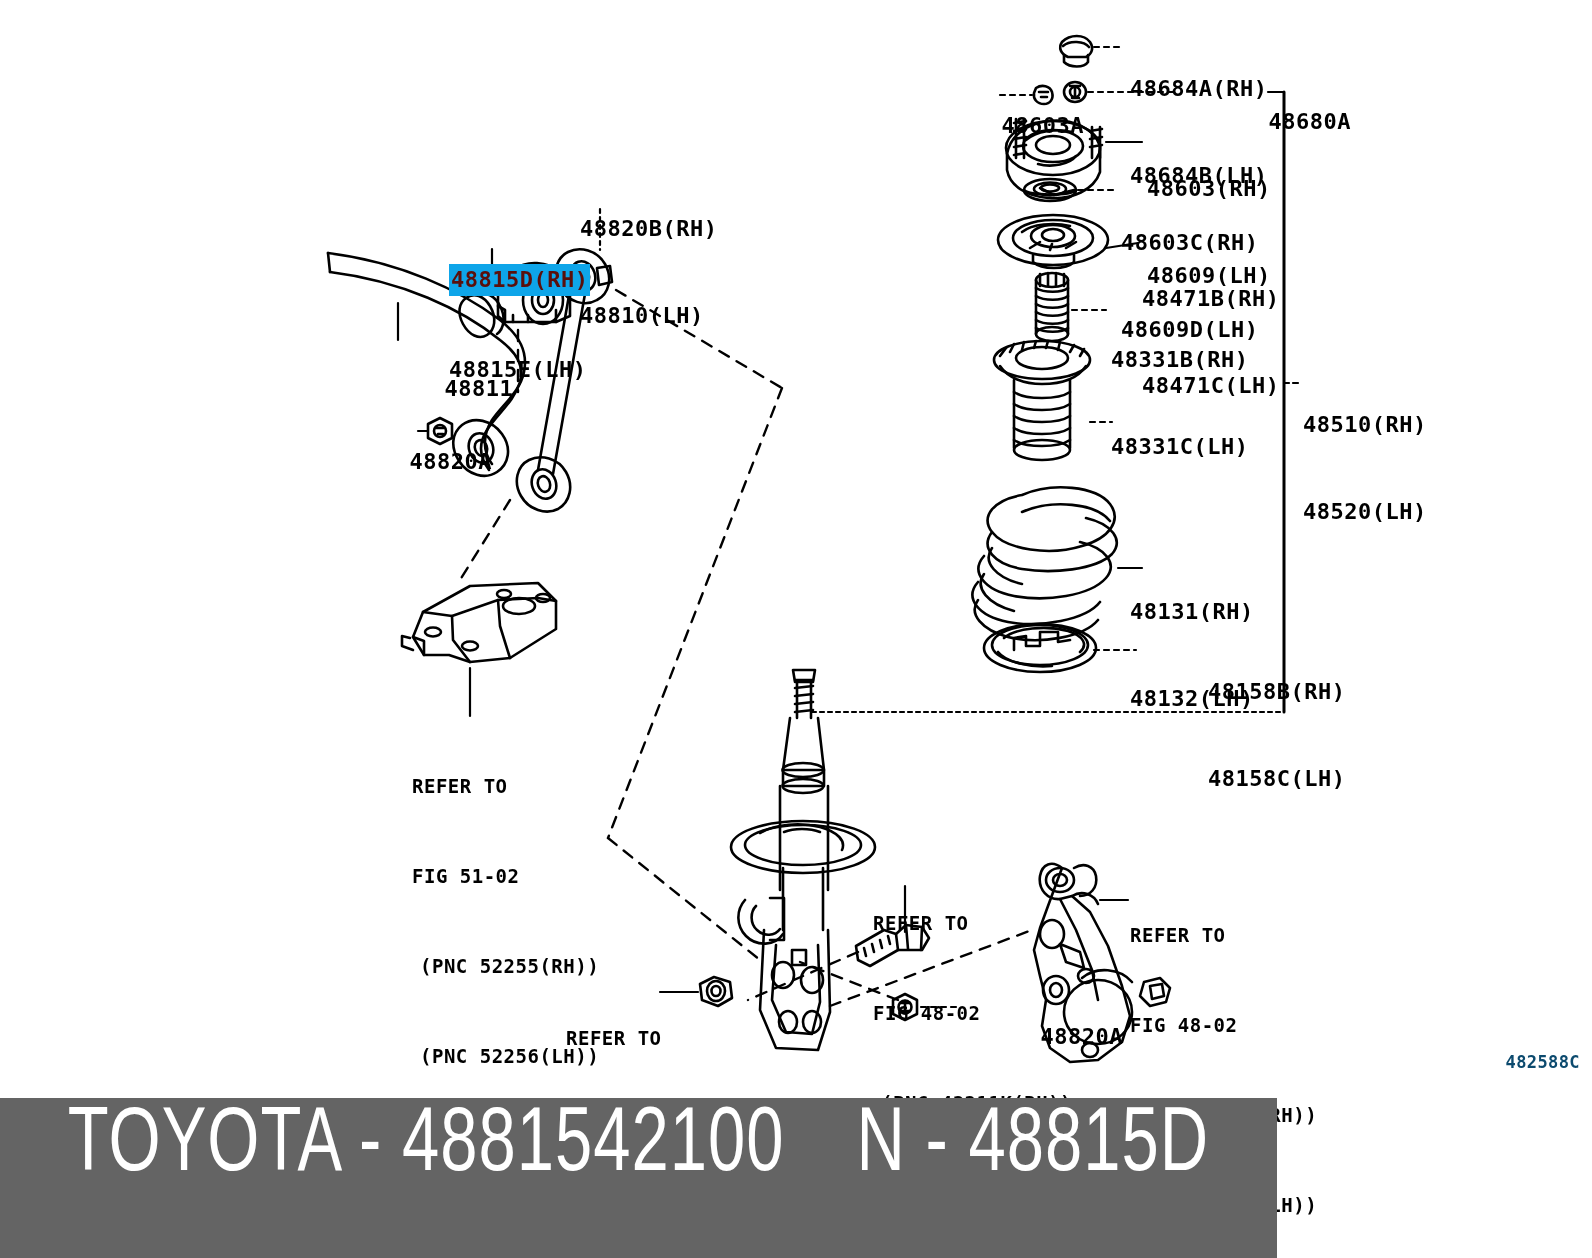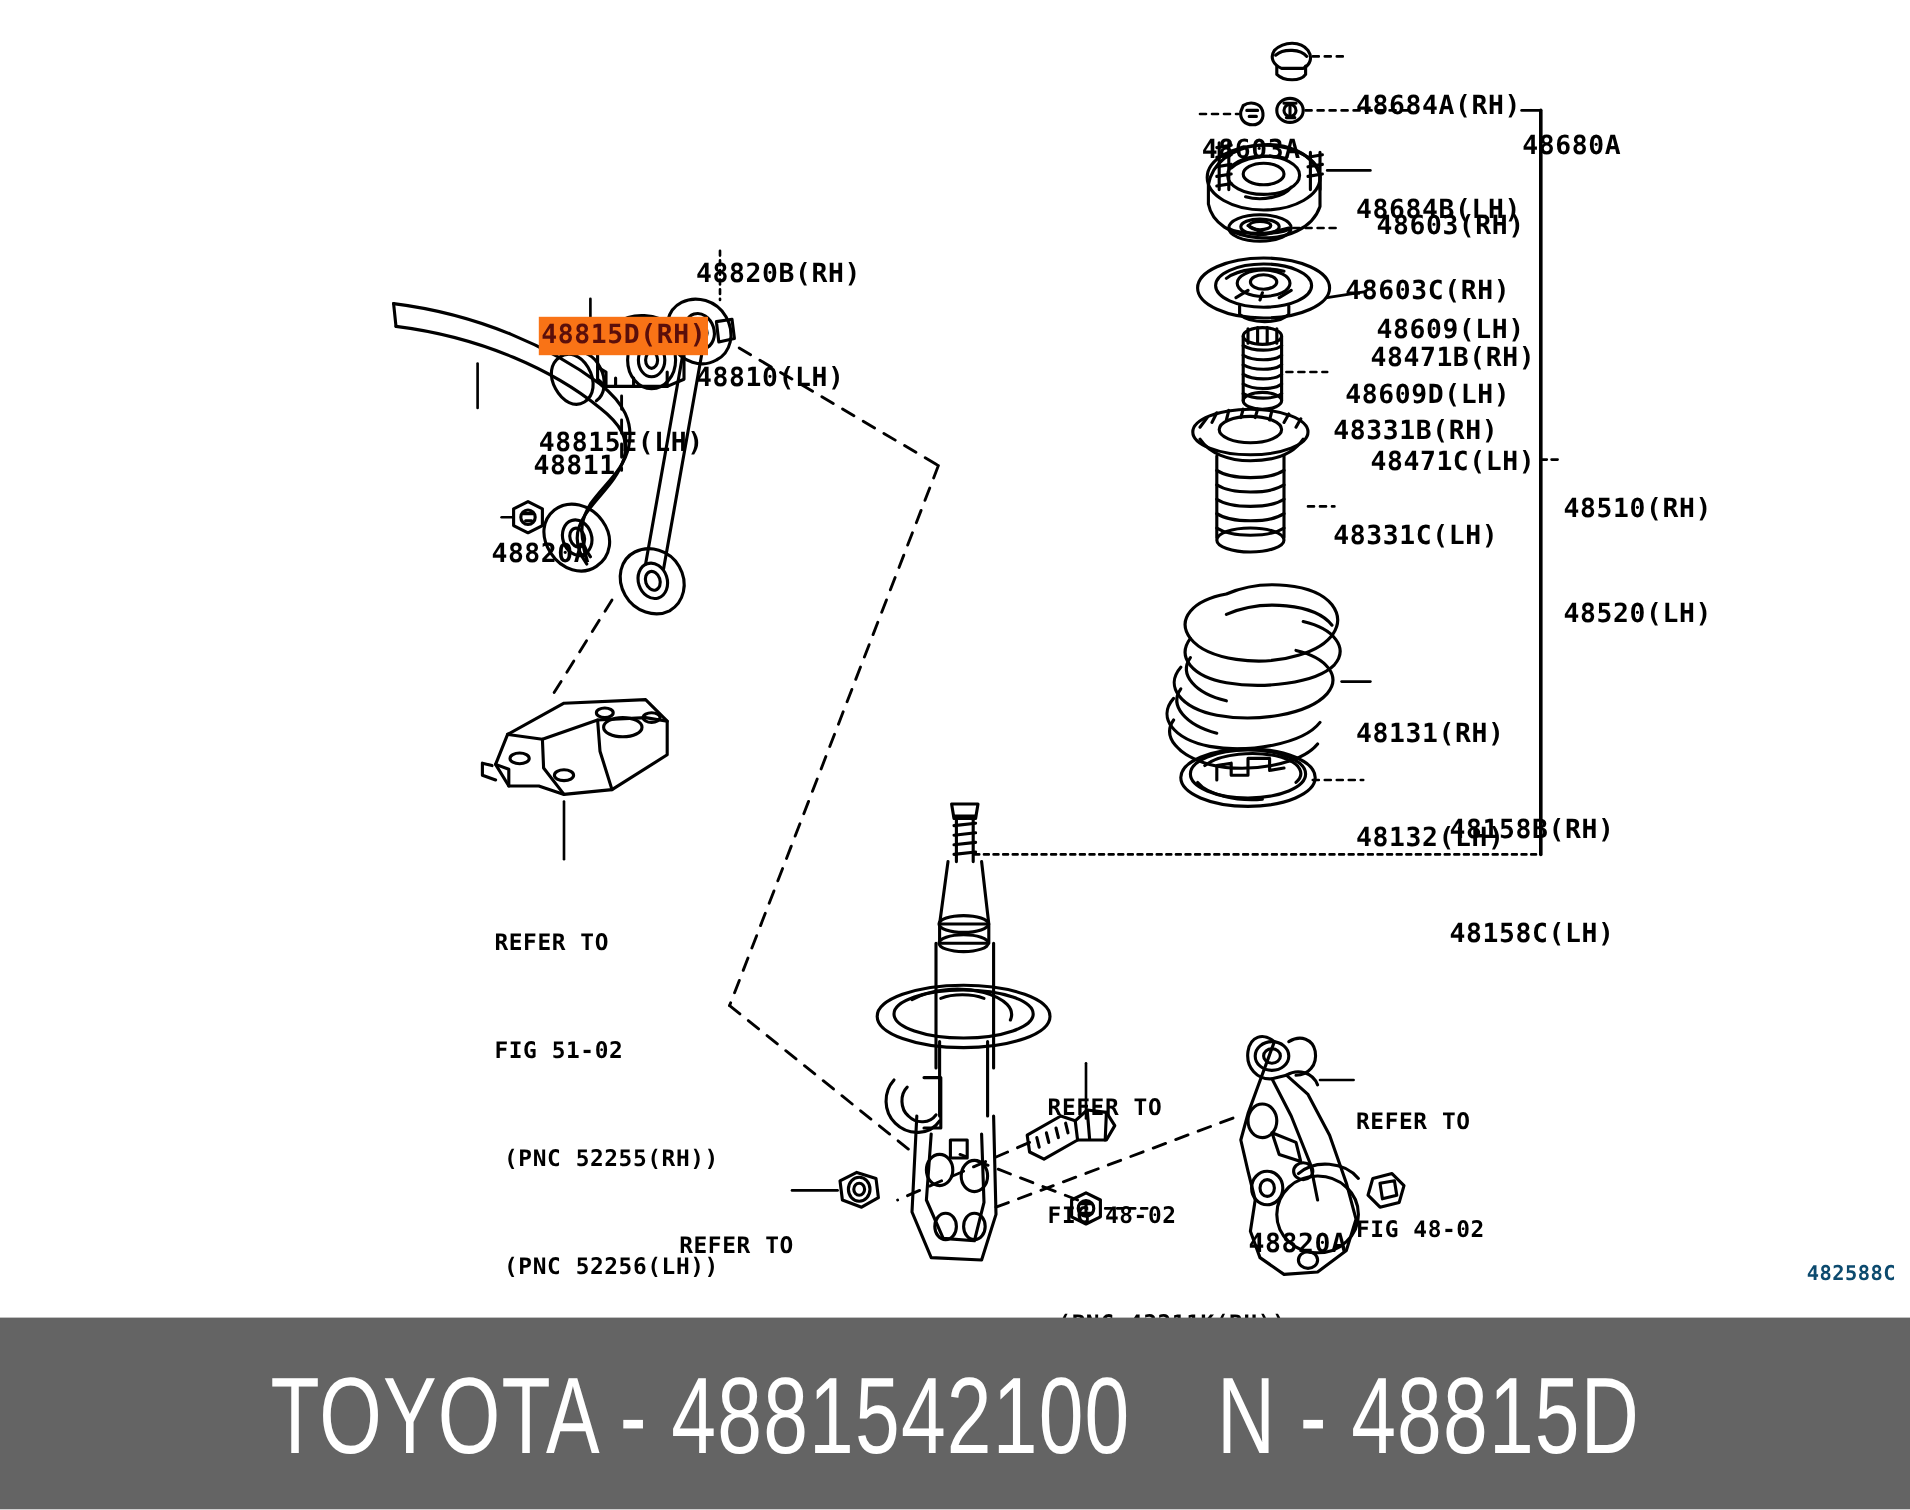--- a/index.html
+++ b/index.html
@@ -44,45 +44,45 @@
     color: #000000;
     white-space: pre;
     line-height: 29px;
     -webkit-font-smoothing: none;
   }
   .lbl.refer {
     font-size: 19px;
     line-height: 30px;
   }
   .hl {
-    background: #f97316;
+    background: #0ea5e9;
     color: #5a0f0b;
     padding: 1px 2px 2px 2px;
     display: inline-block;
   }
   .diagcode {
     position: absolute;
     right: 12px;
     top: 1052px;
     font-family: "DejaVu Sans Mono", monospace;
     font-size: 17px;
     font-weight: bold;
     color: #0c4a6e;
     letter-spacing: 0.4px;
   }
   
   #banner {
     position: absolute;
     left: 0;
     top: 1098px;
-    width: 1592px;
+    width: 1277px;
     height: 160px;
     background: #646464;
     display: flex;
-    align-items: center;
+    align-items: flex-start;
     justify-content: center;
   }
   .banner-inner {
     display: flex;
     align-items: baseline;
     gap: 72px;
     transform: translateY(2px);
   }
   .banner-text {
     color: #ffffff;

